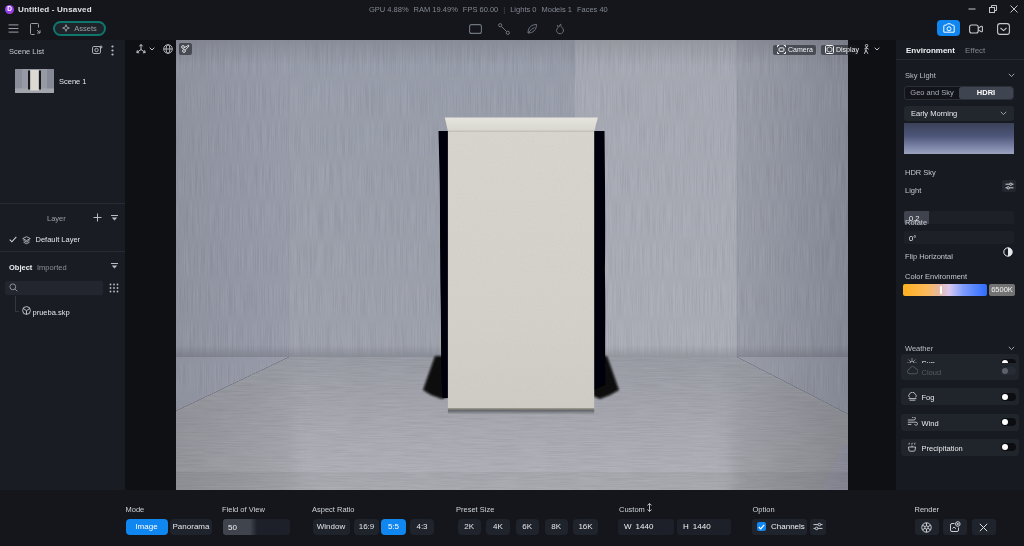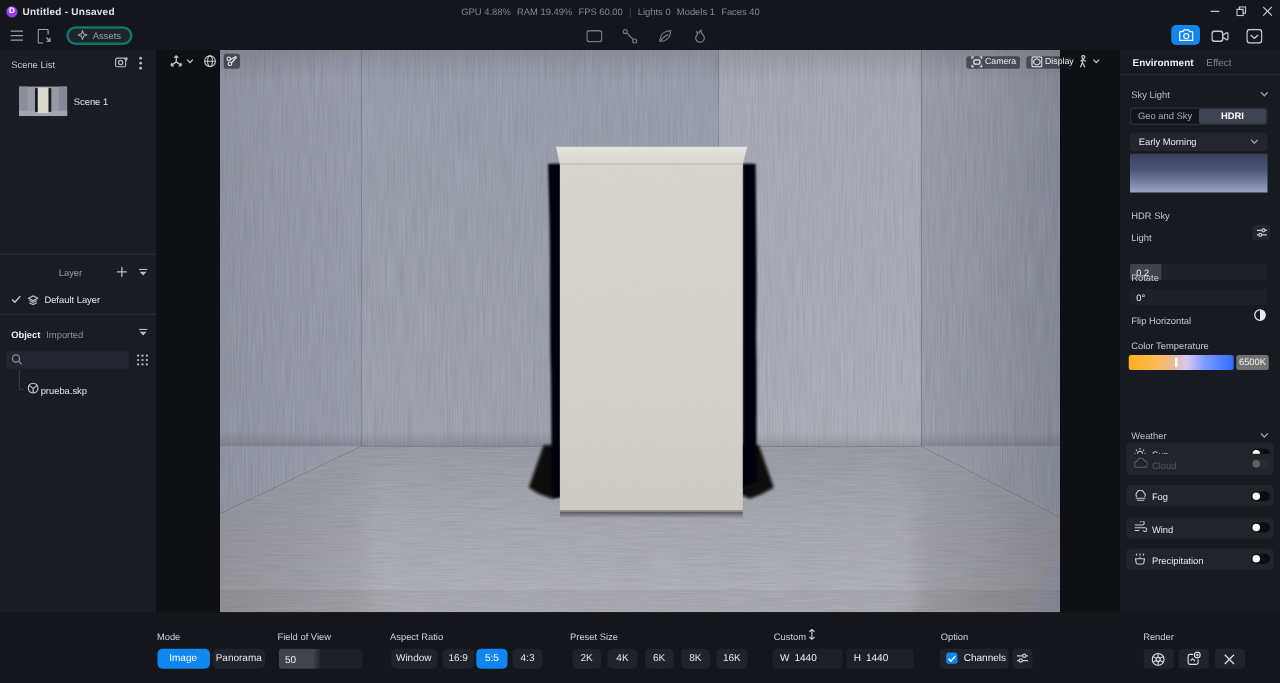--- a/index.html
+++ b/index.html
@@ -557,21 +557,21 @@
       </div>
 
       <div class="rp-label" style="top:212px;">Flip Horizontal</div>
       <div class="flip-ico">
         <svg width="10" height="10" viewBox="0 0 10 10">
             <circle cx="5" cy="5" r="4.2" fill="none" stroke="currentColor" stroke-width="1"></circle>
             <path d="M5 0.8 A4.2 4.2 0 0 1 5 9.2 Z" fill="currentColor"></path>
           </svg>
       </div>
 
-      <div class="rp-label" style="top:231.5px;">Color Temperature</div>
+      <div class="rp-label" style="top:231.5px;">Color Environment</div>
       <div class="temp-bar">
         <div class="temp-handle" style="left: calc(45% - 1.3px);"></div>
       </div>
       <div class="temp-val">6500K</div>
 
       <div class="rp-card" style="top:283px;margin-top:31px;">
         <div class="ico">
           <svg width="10" height="10" viewBox="0 0 10 10" fill="none" stroke="currentColor" stroke-width="0.9">
               <circle cx="5" cy="5" r="2"></circle>
               <path d="M5 0.4 V1.6 M5 8.4 V9.6 M0.4 5 H1.6 M8.4 5 H9.6 M1.7 1.7 L2.6 2.6 M7.4 7.4 L8.3 8.3 M8.3 1.7 L7.4 2.6 M2.6 7.4 L1.7 8.3"></path>

